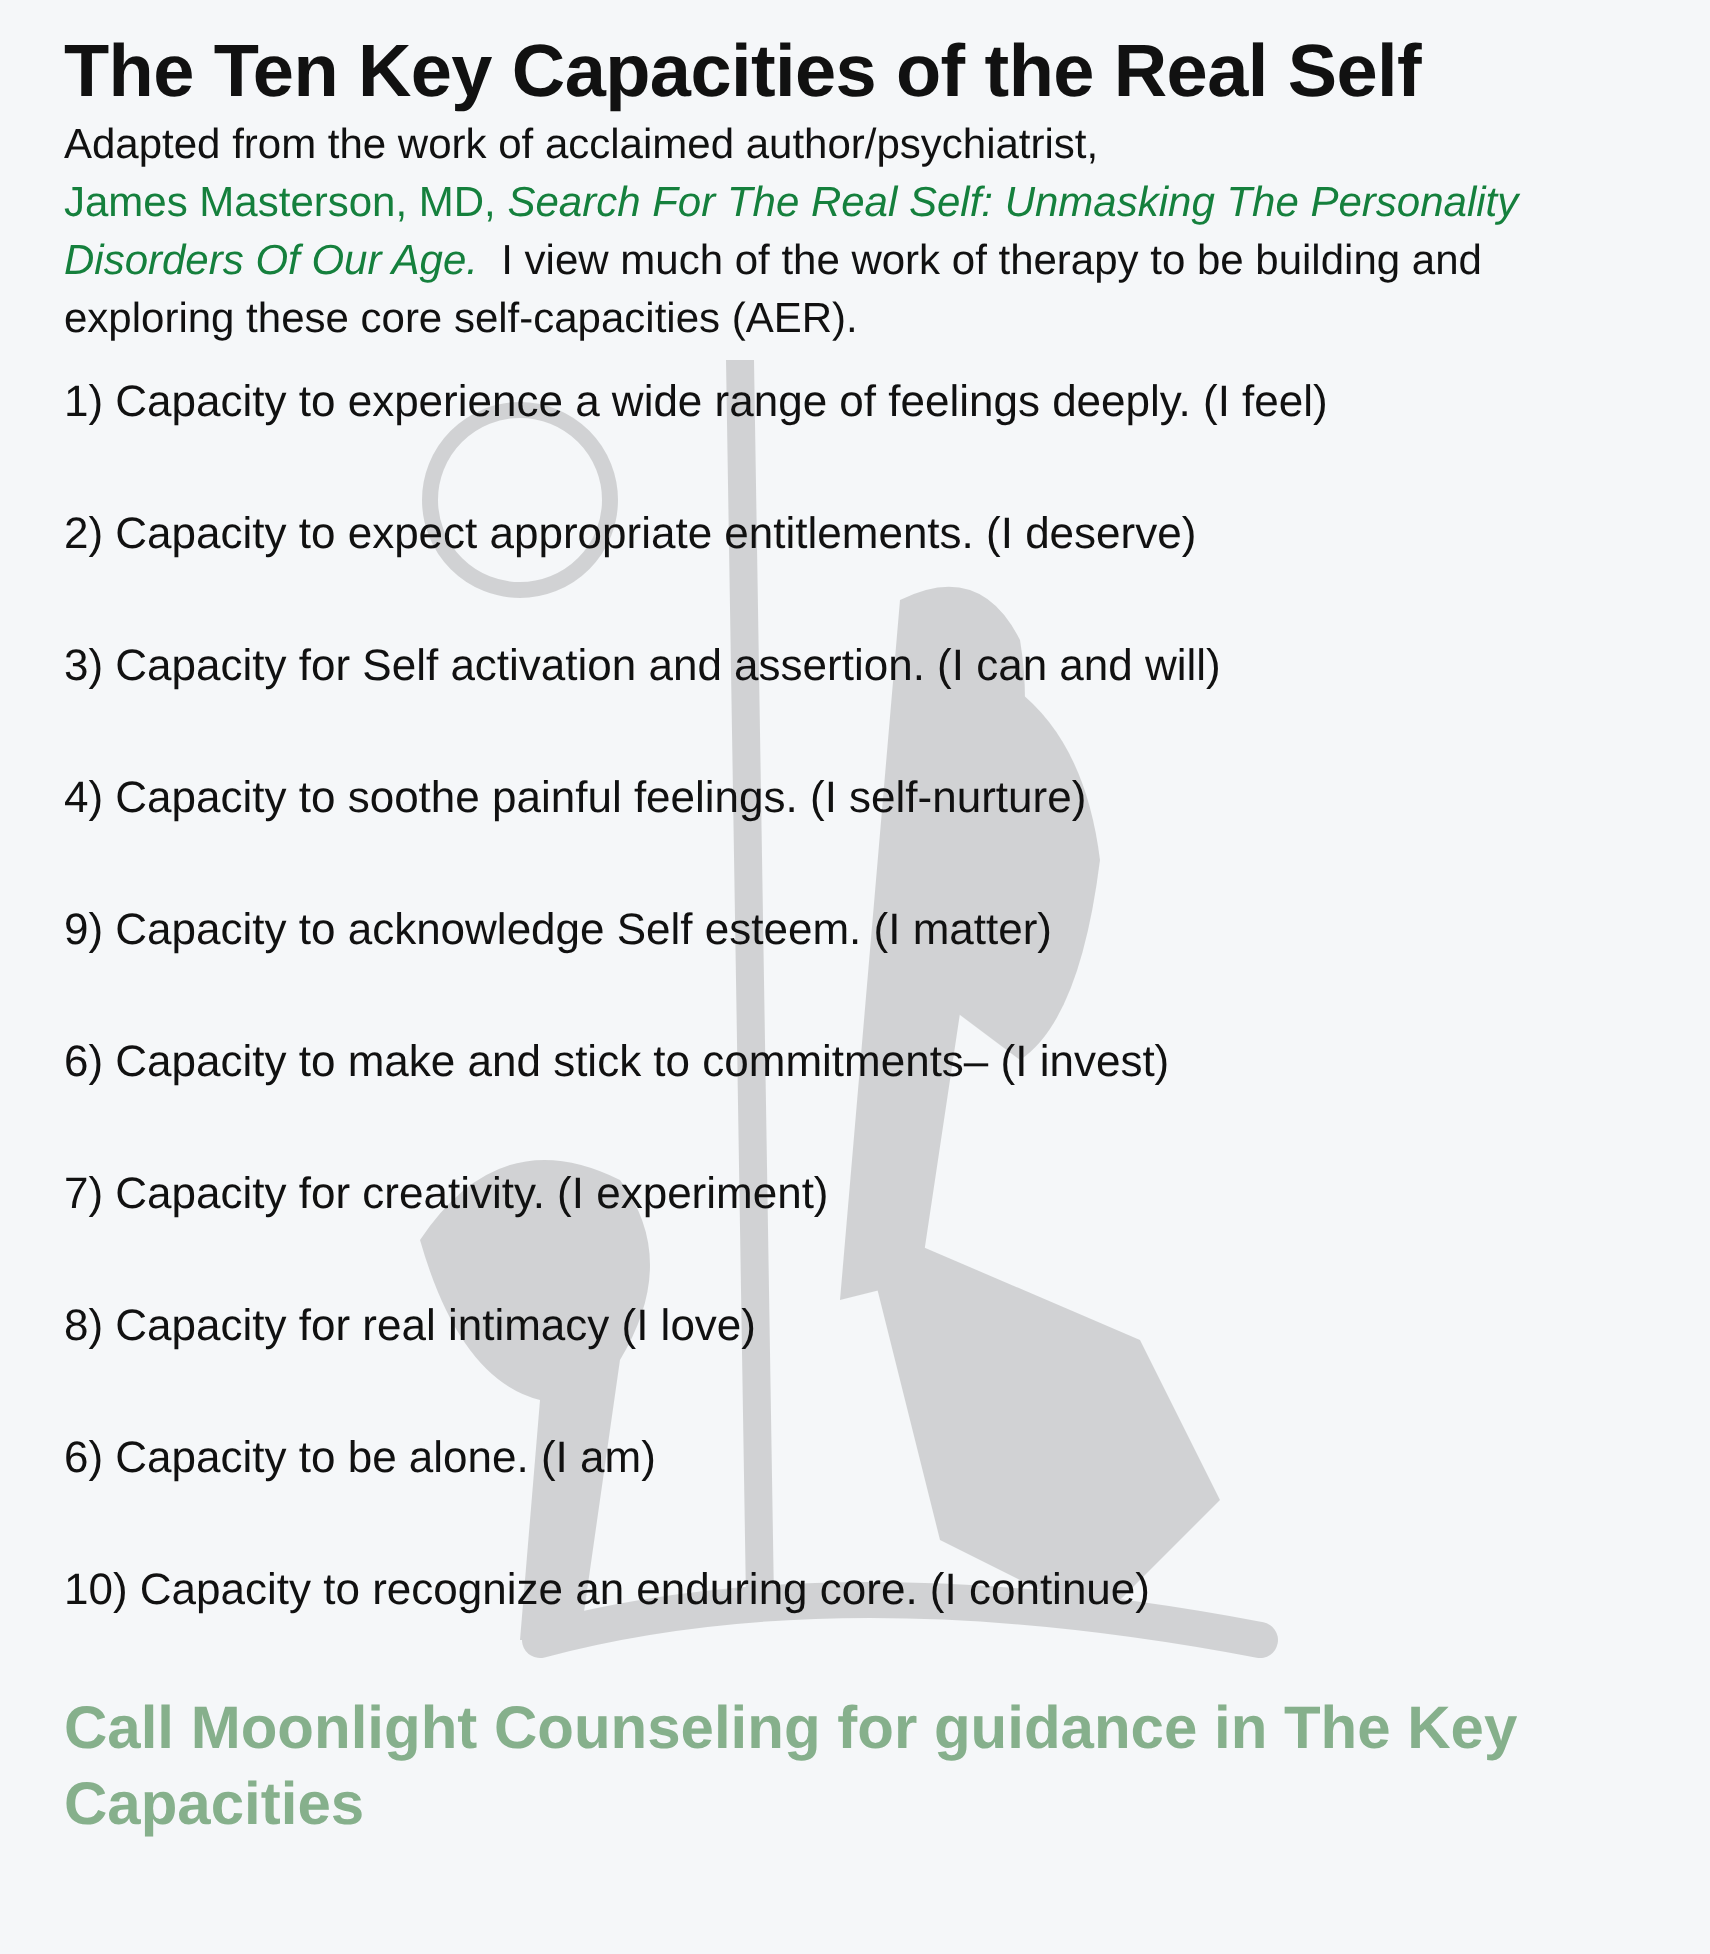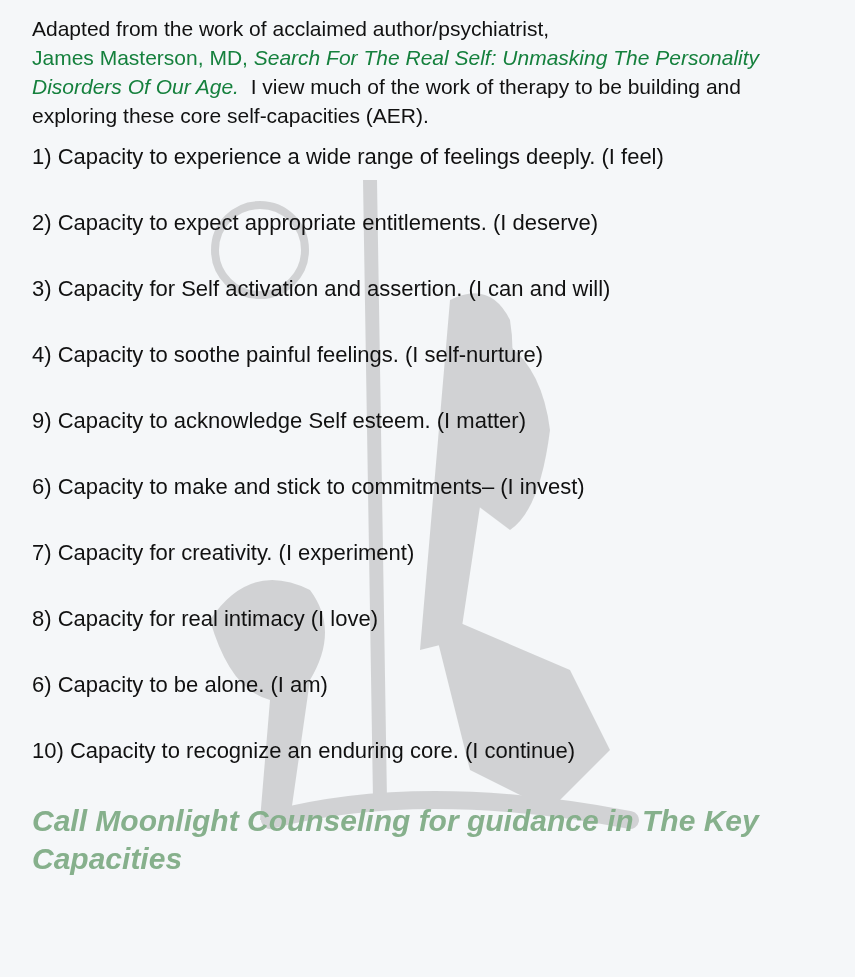--- a/index.html
+++ b/index.html
@@ -18,40 +18,41 @@
     h1 {
       margin: 0; font-size: 37px; font-weight: bold; letter-spacing: -0.3px;
       line-height: 44px; color: #111;
     }
     .intro { font-size: 21px; line-height: 29px; margin: 0; }
     .link { color: #15803d; text-decoration: none; }
     .link i { font-style: italic; }
     .items { margin-top: 12px; }
     .item { font-size: 22px; line-height: 30px; margin: 0 0 36px 0; }
     .cta {
-      margin-top: 32px; font-size: 30px; font-weight: bold; font-style: italic;
+      margin-top: 32px; font-size: 30px; font-weight: bold; 
       color: #86b08c; line-height: 38px;
     }
   </style>
 </head>
 <body>
 
 <svg class="watermark" viewBox="0 0 560 720">
   <g fill="#555" stroke="#555" stroke-linecap="round">
     <circle cx="110" cy="70" r="45" fill="none" stroke-width="8"></circle>
     <line x1="220" y1="0" x2="230" y2="620" stroke-width="14"></line>
     <path d="M300 120 q40 -20 60 20 q10 60 -20 120 l-30 200 l-40 10 z" stroke="none"></path>
     <path d="M330 150 q60 20 70 100 q-10 80 -40 100 l-40 -30 z" stroke="none"></path>
     <path d="M60 440 q40 -60 100 -30 q30 40 0 90 l-20 140 l-30 0 l10 -120 q-40 -10 -60 -80 z" stroke="none"></path>
     <path d="M280 430 l40 160 l80 40 l60 -60 l-40 -80 z" stroke="none"></path>
     <path d="M120 640 q150 -40 360 0" fill="none" stroke-width="18"></path>
   </g>
 </svg>
 
 <div class="content">
+  <h1>The Ten Key Capacities of the Real Self</h1>
   <p class="intro">
     <span>Adapted from the work of acclaimed author/psychiatrist,</span><br>
     <a class="link">James Masterson, MD,</a>
     <a class="link"><i>Search For The Real Self: Unmasking The Personality Disorders Of Our Age.</i></a>&nbsp;
     <span>I view much of the work of therapy to be building and exploring these core self-capacities (AER).</span>
   </p>
   <div class="items">
     <p class="item">1) Capacity to experience a wide range of feelings deeply. (I feel)</p>
     <p class="item">2) Capacity to expect appropriate entitlements. (I deserve)</p>
     <p class="item">3)  Capacity for Self activation and assertion. (I can and will)</p>

